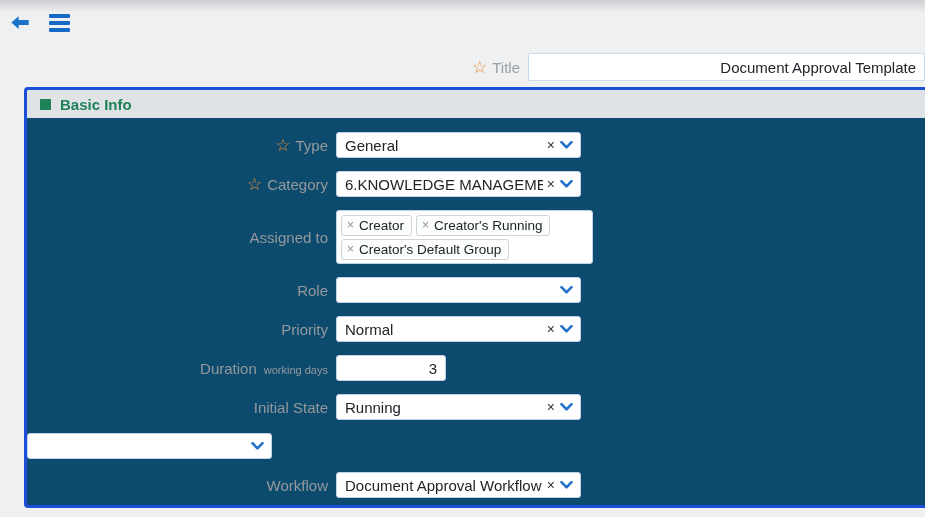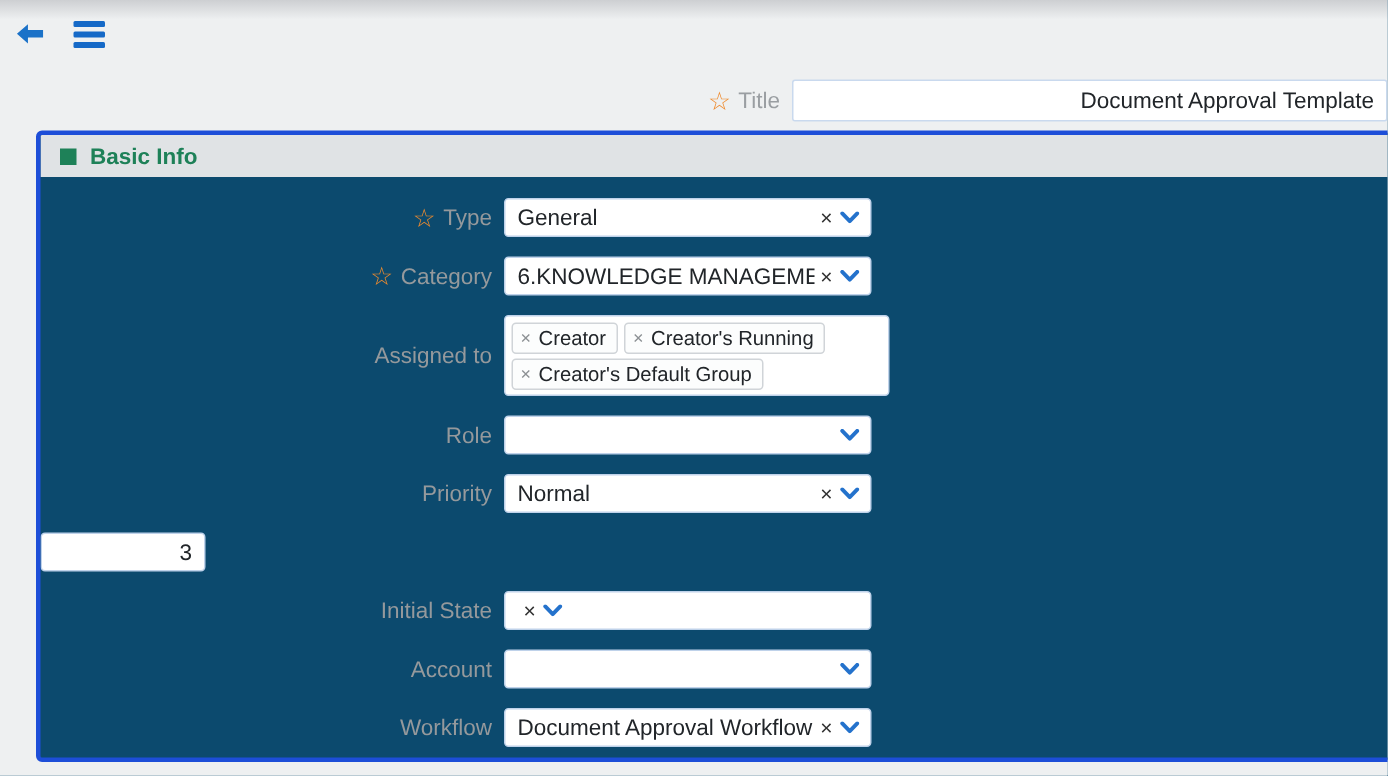--- a/index.html
+++ b/index.html
@@ -145,41 +145,43 @@
         <span class="clear">×</span>
         <span class="chev">
           <svg width="13" height="8" viewBox="0 0 13 8">
               <path d="M1.5 1.2 L6.5 6.4 L11.5 1.2" fill="none" stroke="#2472cc" stroke-width="2.6" stroke-linecap="round" stroke-linejoin="round"></path>
             </svg>
         </span>
       </div>
     </div>
 
     <div class="row">
+      <div class="lbl">
+        <span>Duration</span>
+        <span class="sub">working days</span>
+      </div>
       <input class="num" value="3" style="">
     </div>
 
     <div class="row">
       <div class="lbl">
         <span>Initial State</span>
       </div>
       <div class="select">
-        <span class="clear">×</span>
-        <span class="chev">
-          <svg width="13" height="8" viewBox="0 0 13 8">
-              <path d="M1.5 1.2 L6.5 6.4 L11.5 1.2" fill="none" stroke="#2472cc" stroke-width="2.6" stroke-linecap="round" stroke-linejoin="round"></path>
-            </svg>
-        </span>
-      </div>
-    </div>
-
-    <div class="row">
-      <div class="lbl">
-        <span>Account</span>
-      </div>
+        <span class="val">Running</span>
+        <span class="clear">×</span>
+        <span class="chev">
+          <svg width="13" height="8" viewBox="0 0 13 8">
+              <path d="M1.5 1.2 L6.5 6.4 L11.5 1.2" fill="none" stroke="#2472cc" stroke-width="2.6" stroke-linecap="round" stroke-linejoin="round"></path>
+            </svg>
+        </span>
+      </div>
+    </div>
+
+    <div class="row">
       <div class="select">
         <span class="val"></span>
         <span class="chev">
           <svg width="13" height="8" viewBox="0 0 13 8">
               <path d="M1.5 1.2 L6.5 6.4 L11.5 1.2" fill="none" stroke="#2472cc" stroke-width="2.6" stroke-linecap="round" stroke-linejoin="round"></path>
             </svg>
         </span>
       </div>
     </div>
 

